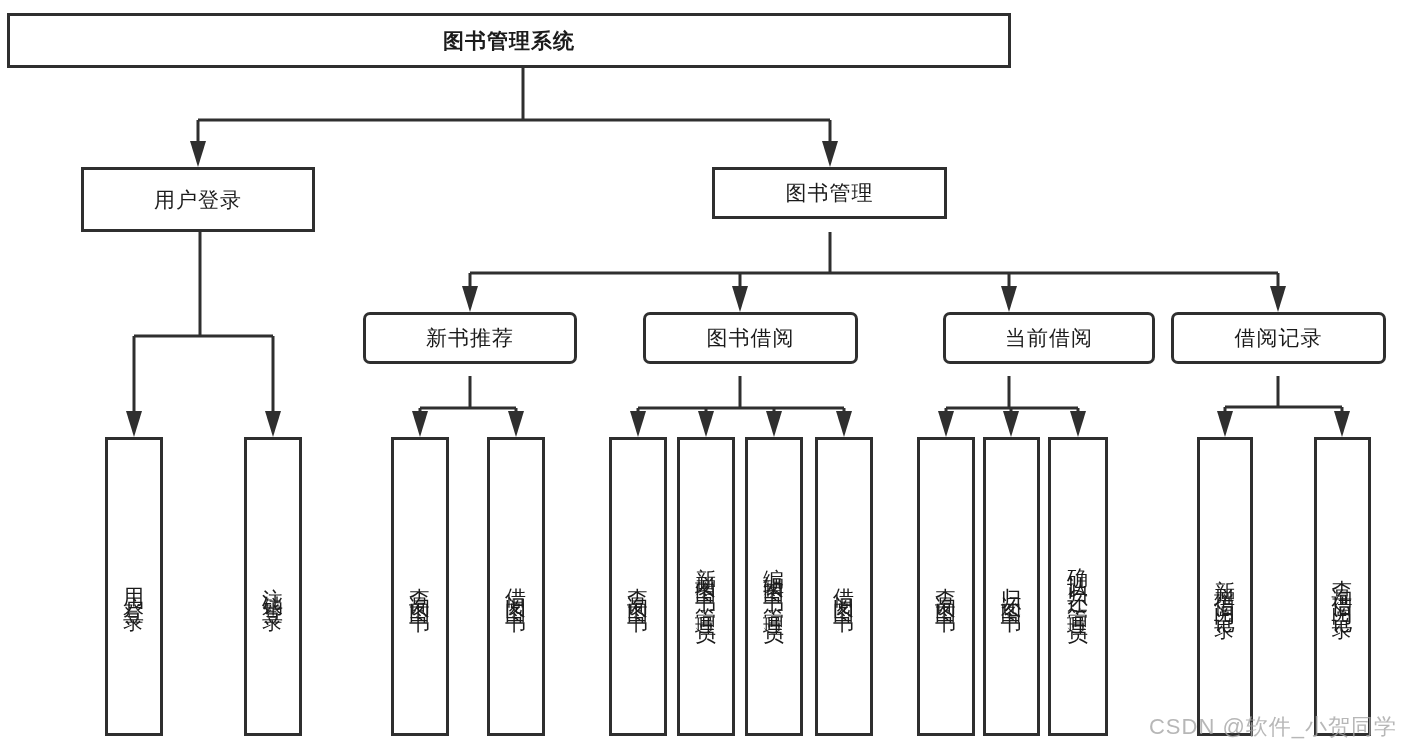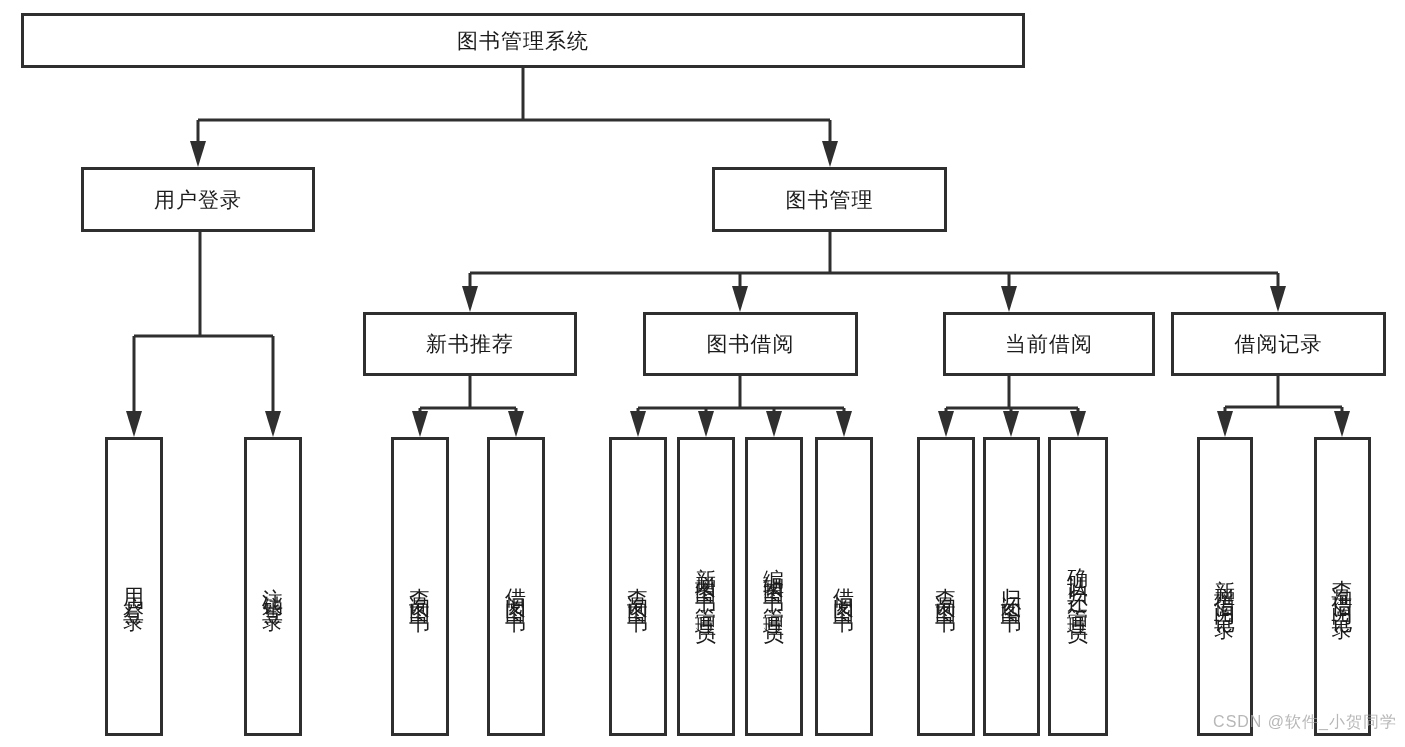--- a/index.html
+++ b/index.html
@@ -24,45 +24,45 @@
     letter-spacing:1px;
   }
   .node .label{white-space:nowrap;}
   .node.vertical .label{
     writing-mode:vertical-rl;
     letter-spacing:8px;
     white-space:normal;
     line-height:1;
   }
   
-  .n-root{left:21px;top:13px;width:1004px;height:55px;}
+  .n-root{left:7px;top:13px;width:1004px;height:55px;font-weight:bold;}
   
   .n-ul{left:81px;top:167px;width:234px;height:65px;}
-  .n-bm{left:712px;top:167px;width:235px;height:65px;}
-  
-  .n-l3{top:312px;height:64px;}
+  .n-bm{left:712px;top:167px;width:235px;height:52px;}
+  
+  .n-l3{top:312px;height:52px;border-radius:7px;}
   .n-xstj{left:363px;width:214px;}
   .n-tsjy{left:632px;width:215px;margin-left:11px;}
   .n-dqjy{left:903px;width:212px;margin-left:40px;}
   .n-jyjl{left:1171px;width:215px;}
   
   .leaf{top:437px;height:299px;width:58px;}
   .lf1{left:105px;}  .lf2{left:244px;}
   .lf3{left:391px;}  .lf4{left:487px;}
   .lf5{left:609px;}  .lf6{left:677px;}
   .lf7{left:745px;}  .lf8{left:815px;}
   .lf9{left:917px;}  .lf10{left:983px;width:57px;}
   .lf11{left:1048px;width:60px;}
   .lf12{left:1197px;width:56px;} .lf13{left:1314px;width:57px;}
   #connectors path{stroke:#2f2f2f;stroke-width:3;fill:none;}
   #connectors polygon{fill:#2f2f2f;stroke:none;}
   .watermark{
     position:absolute;
     right:8px;top:712px;
-    font-size:16px;
+    font-size:22px;
     color:rgba(165,165,165,0.8);
     letter-spacing:1px;
     white-space:nowrap;
   }
 </style>
 </head>
 <body>
 
 <div id="stage">
 

